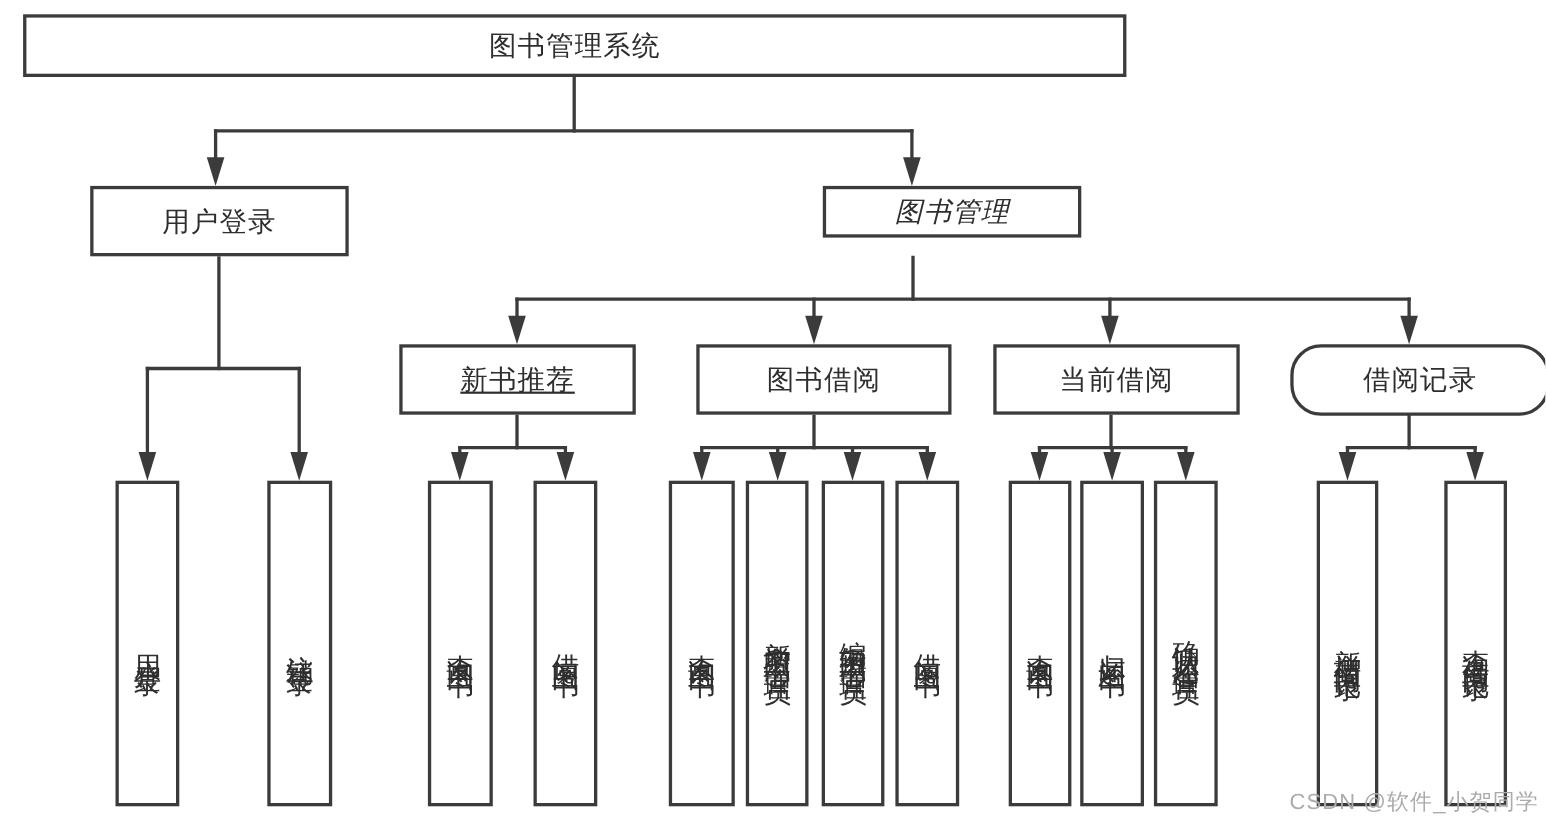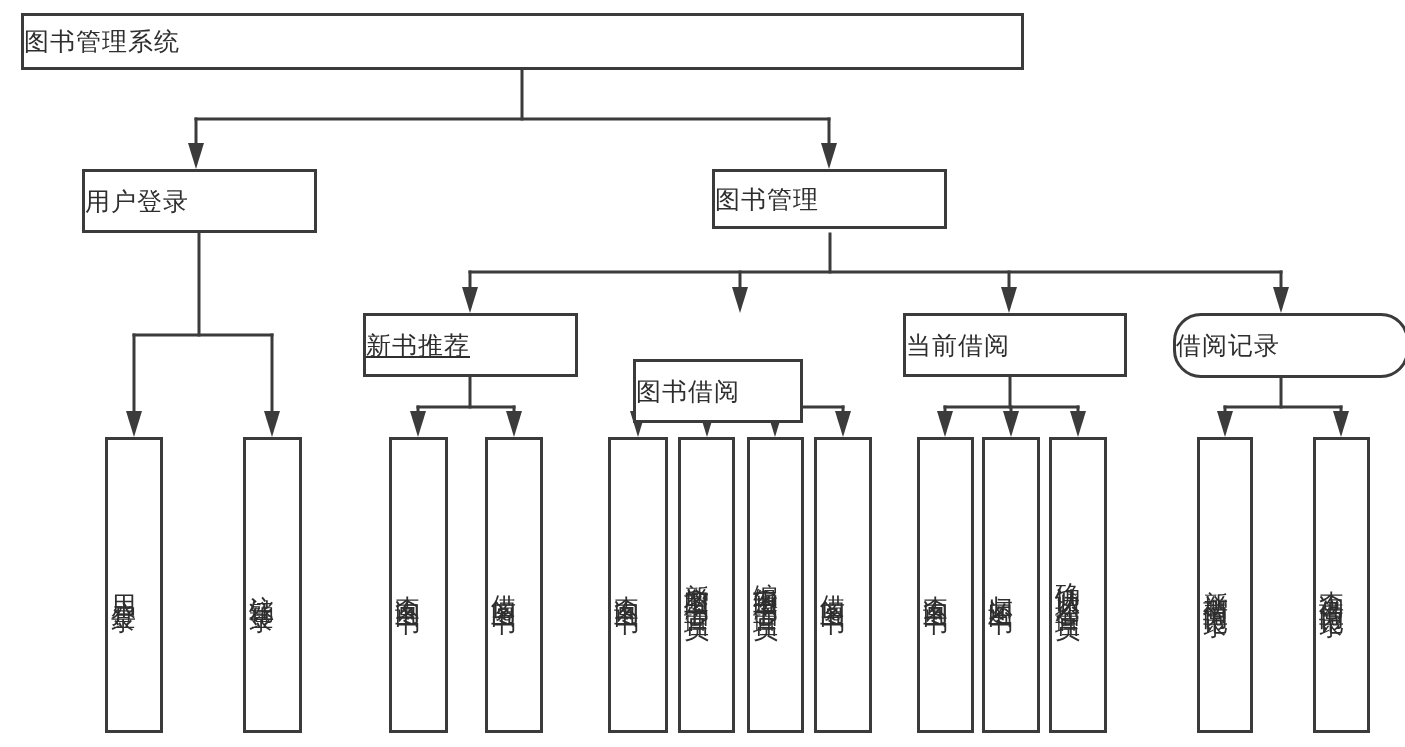--- a/index.html
+++ b/index.html
@@ -11,21 +11,21 @@
     overflow:hidden;
   }
   #connector-layer { position:absolute; left:0; top:0; }
   .node {
     position:absolute;
     box-sizing:border-box;
     background:#ffffff;
     border:3px solid #3b3b3b;
     display:flex;
     align-items:center;
-    justify-content:flex-start;
+    justify-content:center;
     color:#2e2e2e;
   }
   .node.horizontal span {
     font-size:25px;
     letter-spacing:1px;
     white-space:nowrap;
   }
   .node.vertical span {
     writing-mode:vertical-rl;
     text-orientation:mixed;
@@ -101,27 +101,27 @@
       <line x1="1341" y1="407" x2="1341" y2="419" stroke="#3b3b3b" stroke-width="3" stroke-linecap="square"></line>
       <polygon points="1333,411 1349,411 1341,437" fill="#3b3b3b"></polygon>
     </svg>
   <div id="node-layer">
       <div class="node horizontal" style="left: 21px; top: 13px; width: 1003px; height: 57px;">
         <span>图书管理系统</span>
       </div>
       <div class="node horizontal" style="left: 82px; top: 169px; width: 235px; height: 64px;">
         <span>用户登录</span>
       </div>
-      <div class="node horizontal" style="left: 712px; top: 169px; width: 235px; height: 60px;">
+      <div class="node horizontal" style="left: 748px; top: 169px; width: 235px; height: 47px; font-style: italic;">
         <span>图书管理</span>
       </div>
       <div class="node horizontal" style="left: 363px; top: 313px; width: 215px; height: 64px; text-decoration: underline;">
         <span>新书推荐</span>
       </div>
-      <div class="node horizontal" style="left: 633px; top: 313px; width: 170px; height: 64px; margin-top: 46px;">
+      <div class="node horizontal" style="left: 633px; top: 313px; width: 232px; height: 64px;">
         <span>图书借阅</span>
       </div>
       <div class="node horizontal" style="left: 903px; top: 313px; width: 224px; height: 64px;">
         <span>当前借阅</span>
       </div>
       <div class="node horizontal" style="left: 1173px; top: 313px; width: 236px; height: 65px; border-radius: 28px;">
         <span>借阅记录</span>
       </div>
       <div class="node vertical" style="left: 105px; top: 437px; width: 58px; height: 296px;">
         <span>用户登录</span>
@@ -156,13 +156,14 @@
       <div class="node vertical" style="left: 1049px; top: 437px; width: 58px; height: 296px;">
         <span>确认归还（管理员）</span>
       </div>
       <div class="node vertical" style="left: 1197px; top: 437px; width: 56px; height: 296px;">
         <span>新增借阅记录</span>
       </div>
       <div class="node vertical" style="left: 1313px; top: 437px; width: 57px; height: 296px;">
         <span>查询借阅记录</span>
       </div>
     </div>
+  <span id="watermark">CSDN @软件_小贺同学</span>
 </div>
 
 </body></html>

